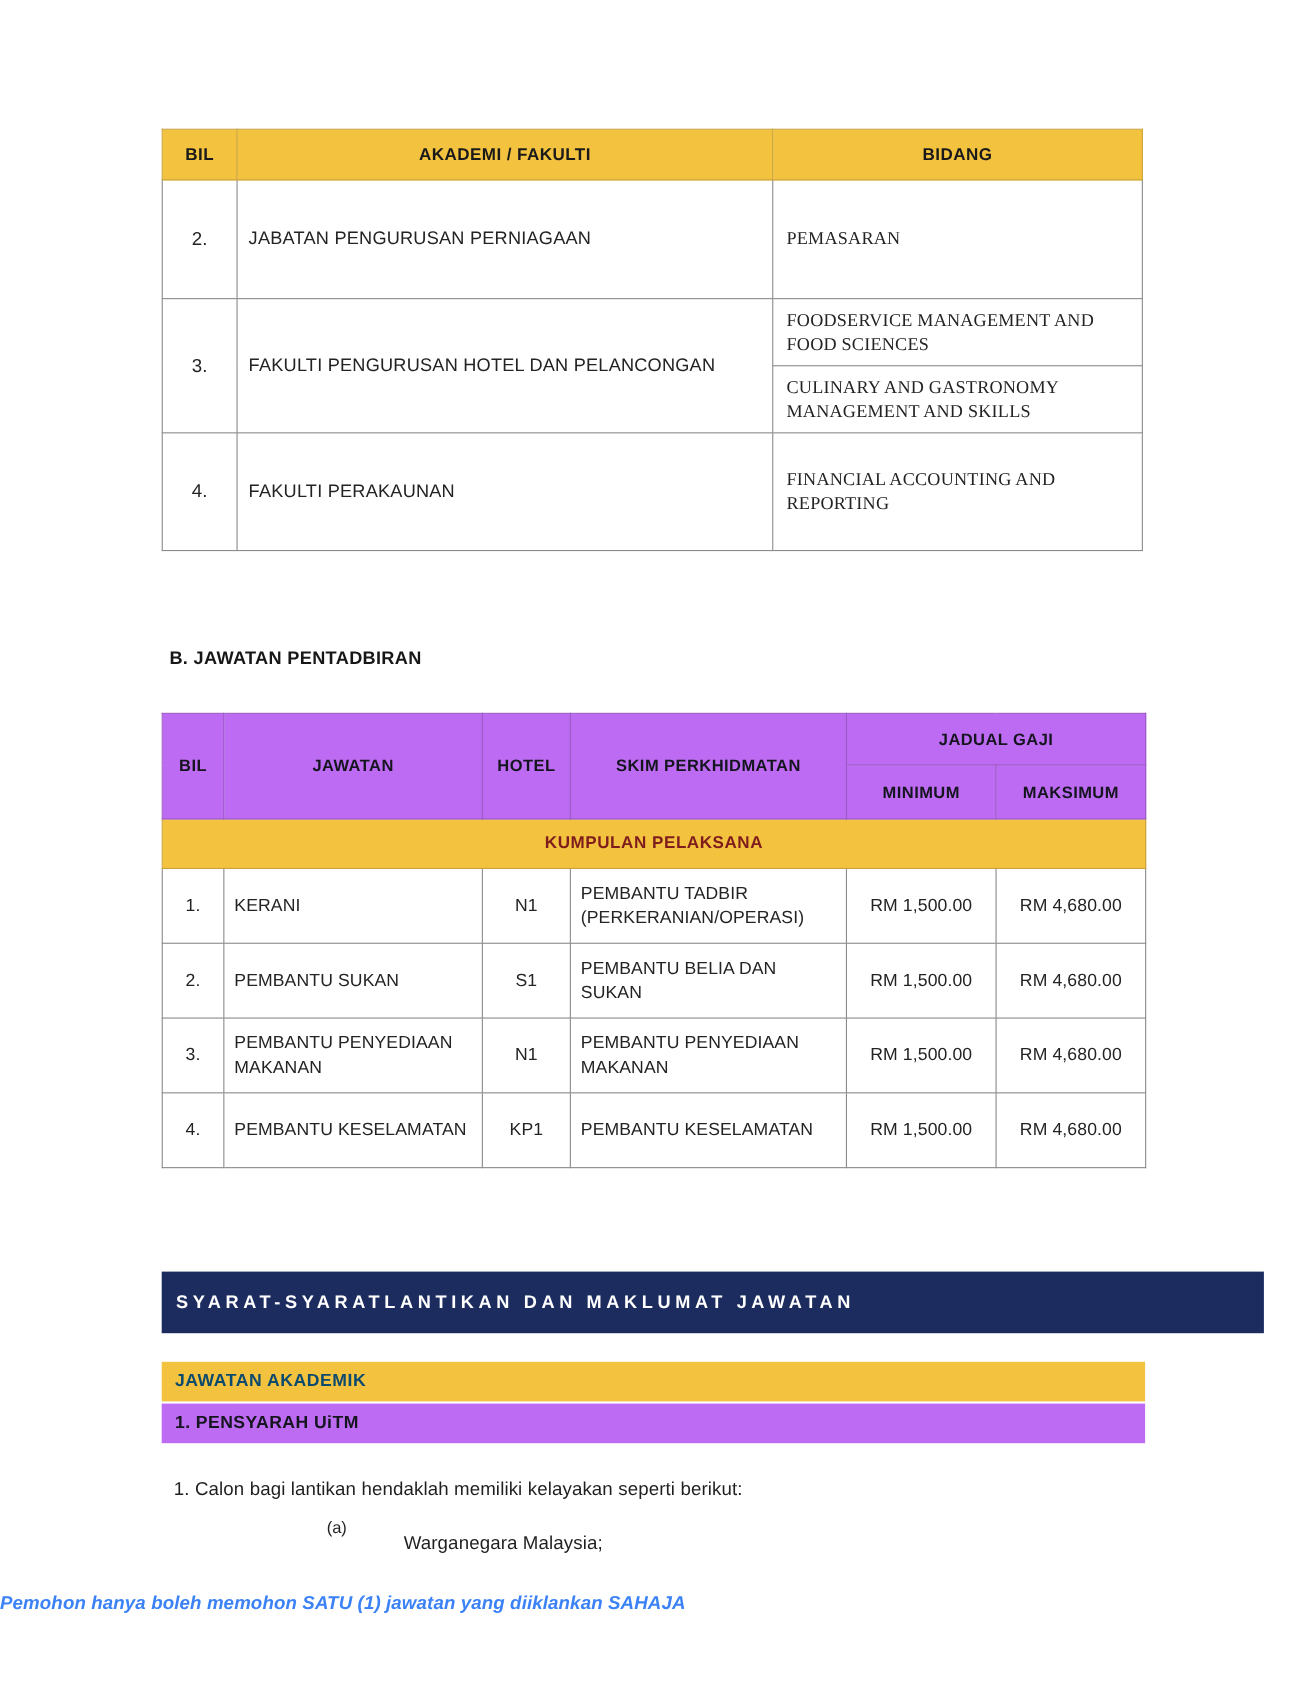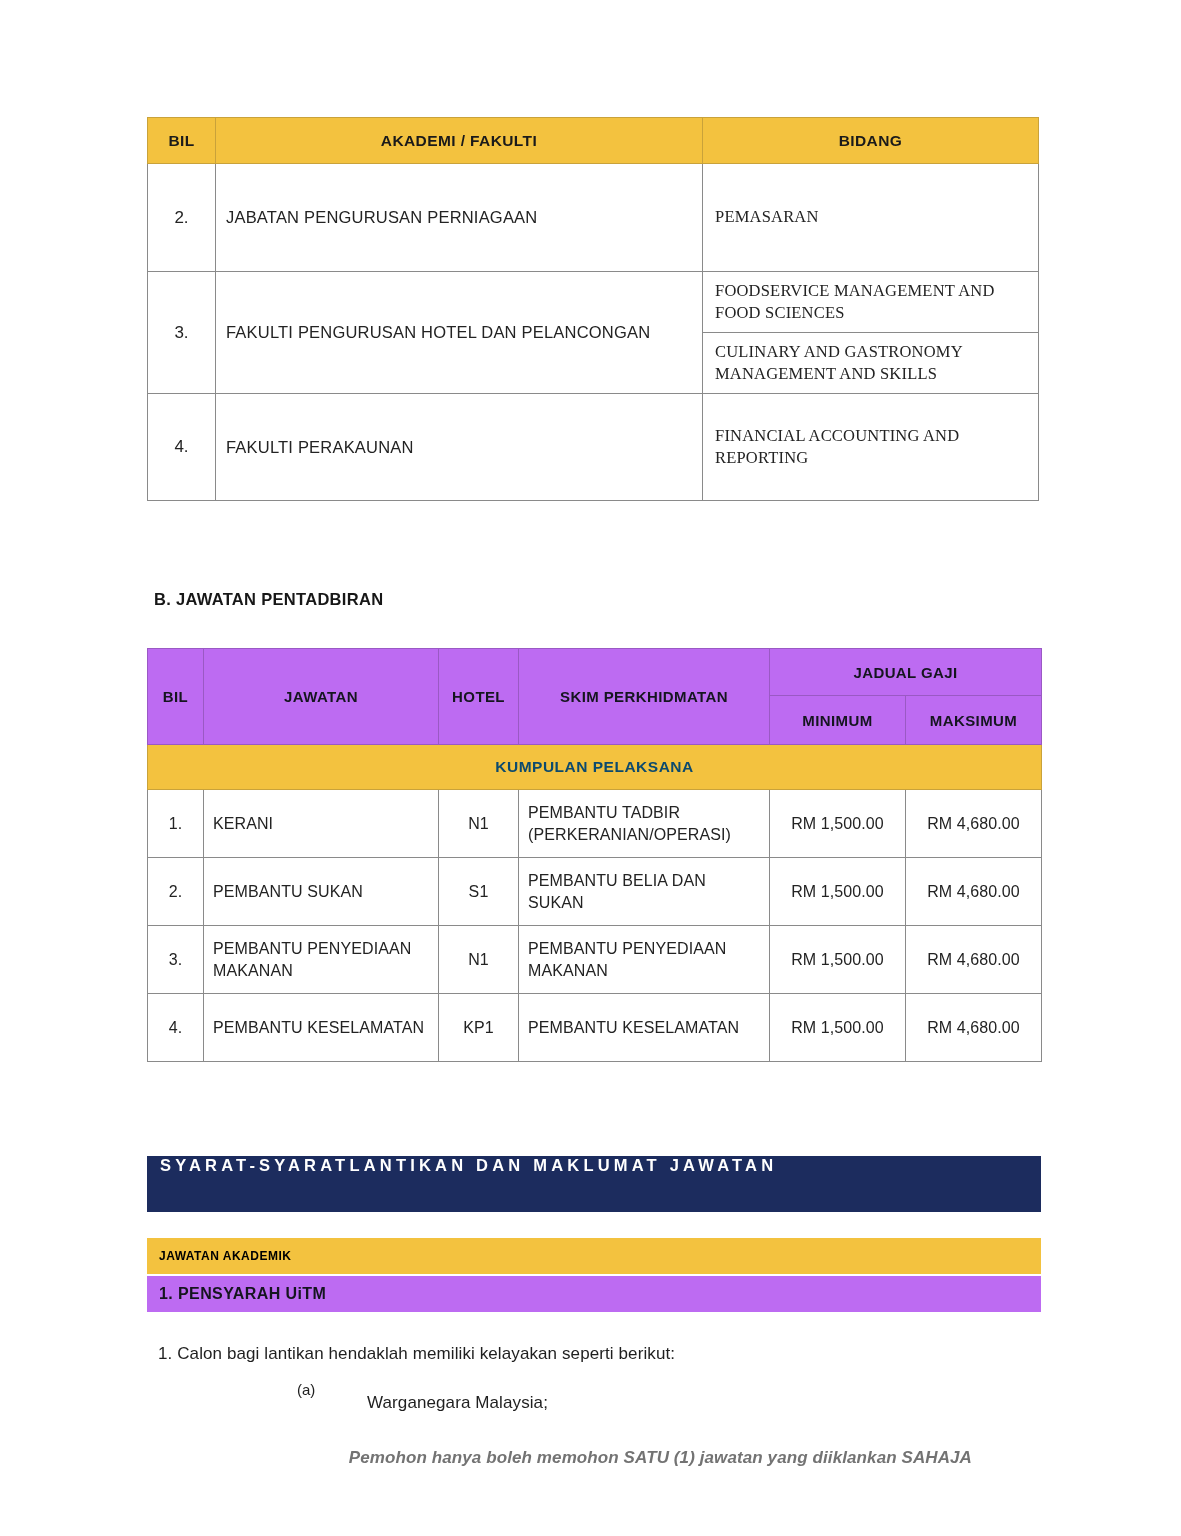--- a/index.html
+++ b/index.html
@@ -115,44 +115,44 @@
   .pt-min  { width: 136px; }
   .pt-maks { width: 136px; }
 
   .row-kumpulan td {
     background: #F3C23F;
     border: 1px solid #C9A23A;
     text-align: center;
     font-size: 15.5px;
     font-weight: bold;
     letter-spacing: 0.5px;
-    color: #0c4a6e;
+    color: #7f1d1d;
     height: 42px;
   }
   .tbl-pentadbiran td.d {
     font-size: 16px;
     color: #232323;
     line-height: 1.33;
     padding: 6px 9px;
     letter-spacing: 0.1px;
   }
   .tbl-pentadbiran td.d.ctr { text-align: center; padding-left: 2px; padding-right: 2px; }
   .tbl-pentadbiran td.d.rightnum { text-align: center; white-space: nowrap; }
   .pt-row { height: 68px; }
 
   
   .banner-blue {
     position: absolute;
     left: 147px;
     top: 1156px;
-    width: 894px;
+    width: 1002px;
     height: 56px;
     background: #1C2C5E;
     display: flex;
-    align-items: flex-start;
+    align-items: center;
   }
   .banner-blue .btxt {
     color: #ffffff;
     font-size: 16.5px;
     font-weight: bold;
     letter-spacing: 4.2px;
     padding-left: 13px;
   }
 
   
@@ -160,24 +160,24 @@
     position: absolute;
     left: 147px;
     top: 1238px;
     width: 894px;
     height: 36px;
     background: #F3C23F;
     display: flex;
     align-items: center;
   }
   .bar-yellow .btxt {
-    font-size: 12px;
+    font-size: 16px;
     font-weight: bold;
     letter-spacing: 0.5px;
-    color: #000000;
+    color: #0c4a6e;
     padding-left: 12px;
   }
   .bar-purple {
     position: absolute;
     left: 147px;
     top: 1276px;
     width: 894px;
     height: 36px;
     background: #BD6BF2;
     display: flex;
@@ -214,25 +214,25 @@
     font-size: 17px;
     color: #1f1f1f;
     letter-spacing: 0.1px;
   }
 
   .footer-note {
     position: absolute;
     left: 0;
     top: 1448px;
     width: 972px;
-    text-align: right;
+    text-align: left;
     font-size: 17px;
     font-style: italic;
     font-weight: bold;
-    color: #737373;
+    color: #3b82f6;
     letter-spacing: 0.1px;
   }
 </style>
 </head>
 <body>
 
 <div class="page">
 
   <table class="tbl-akademi">
     <colgroup>

